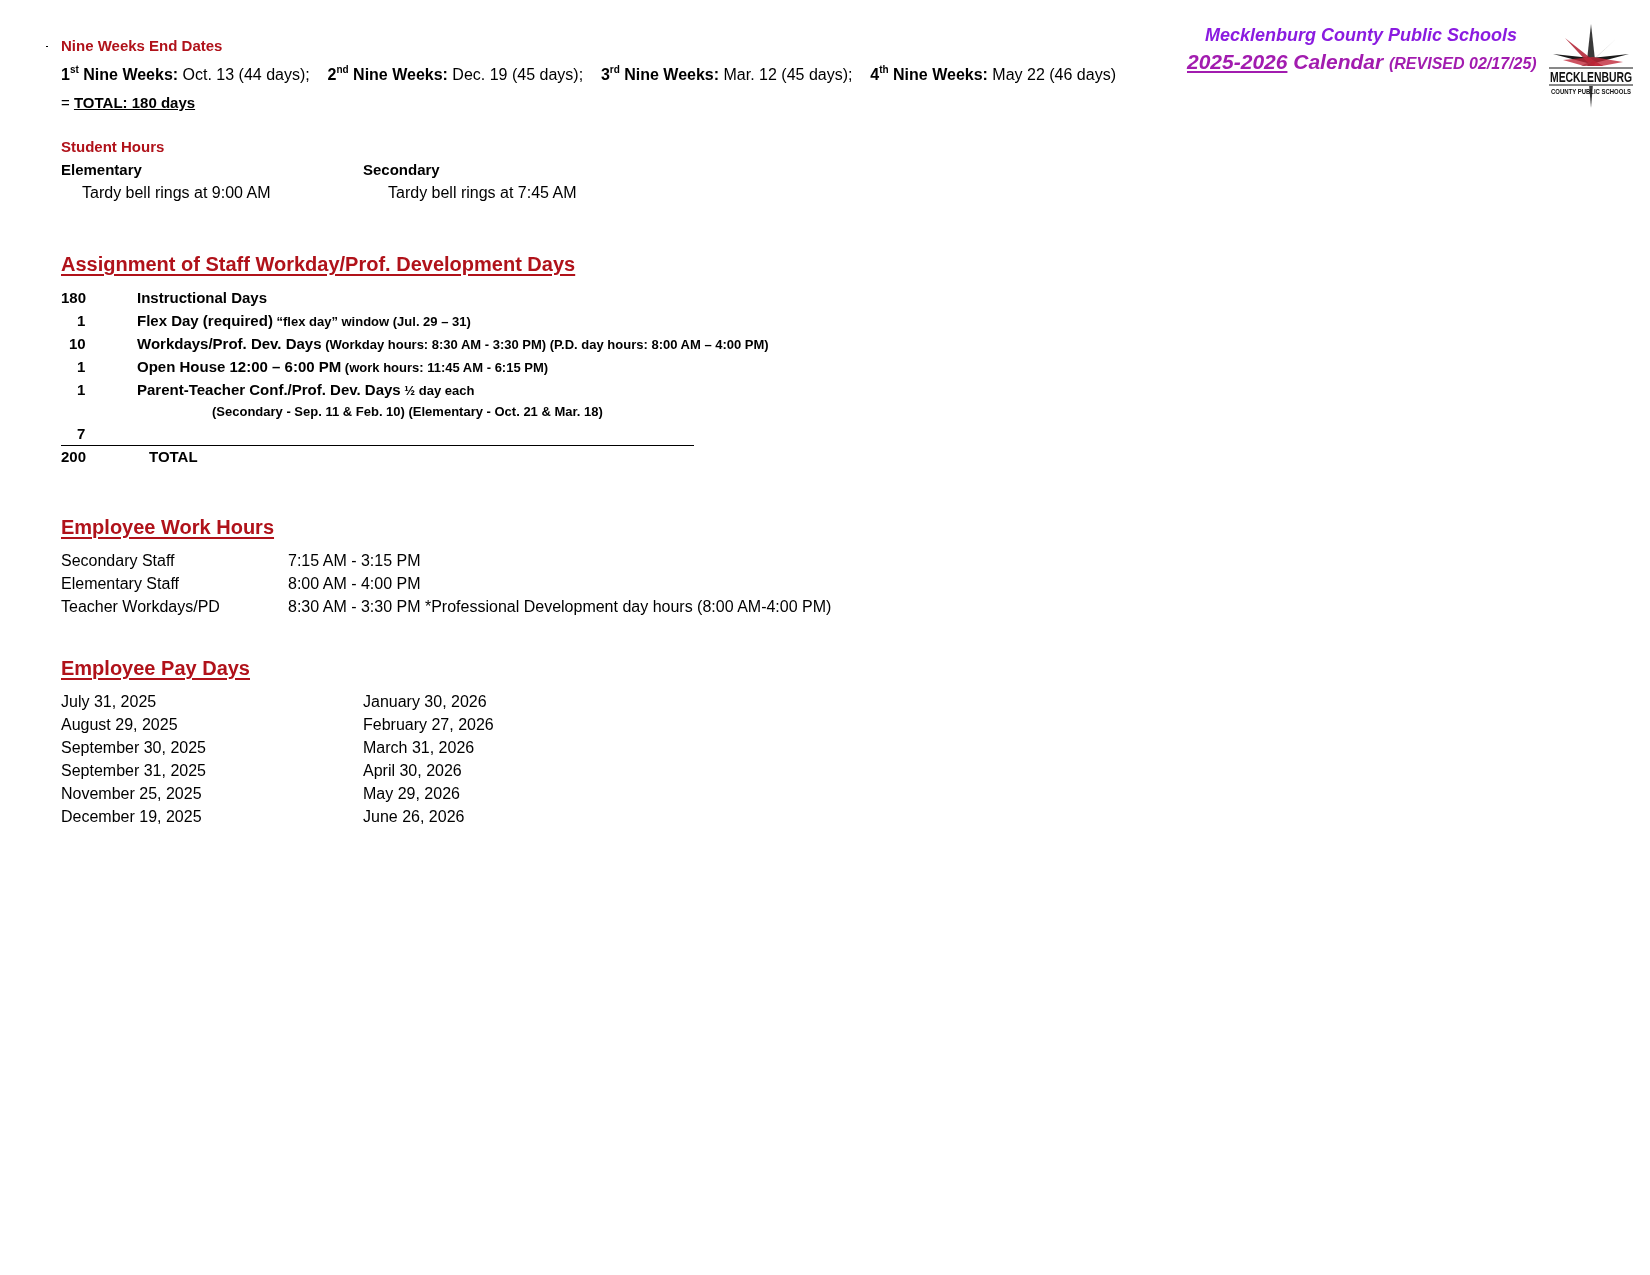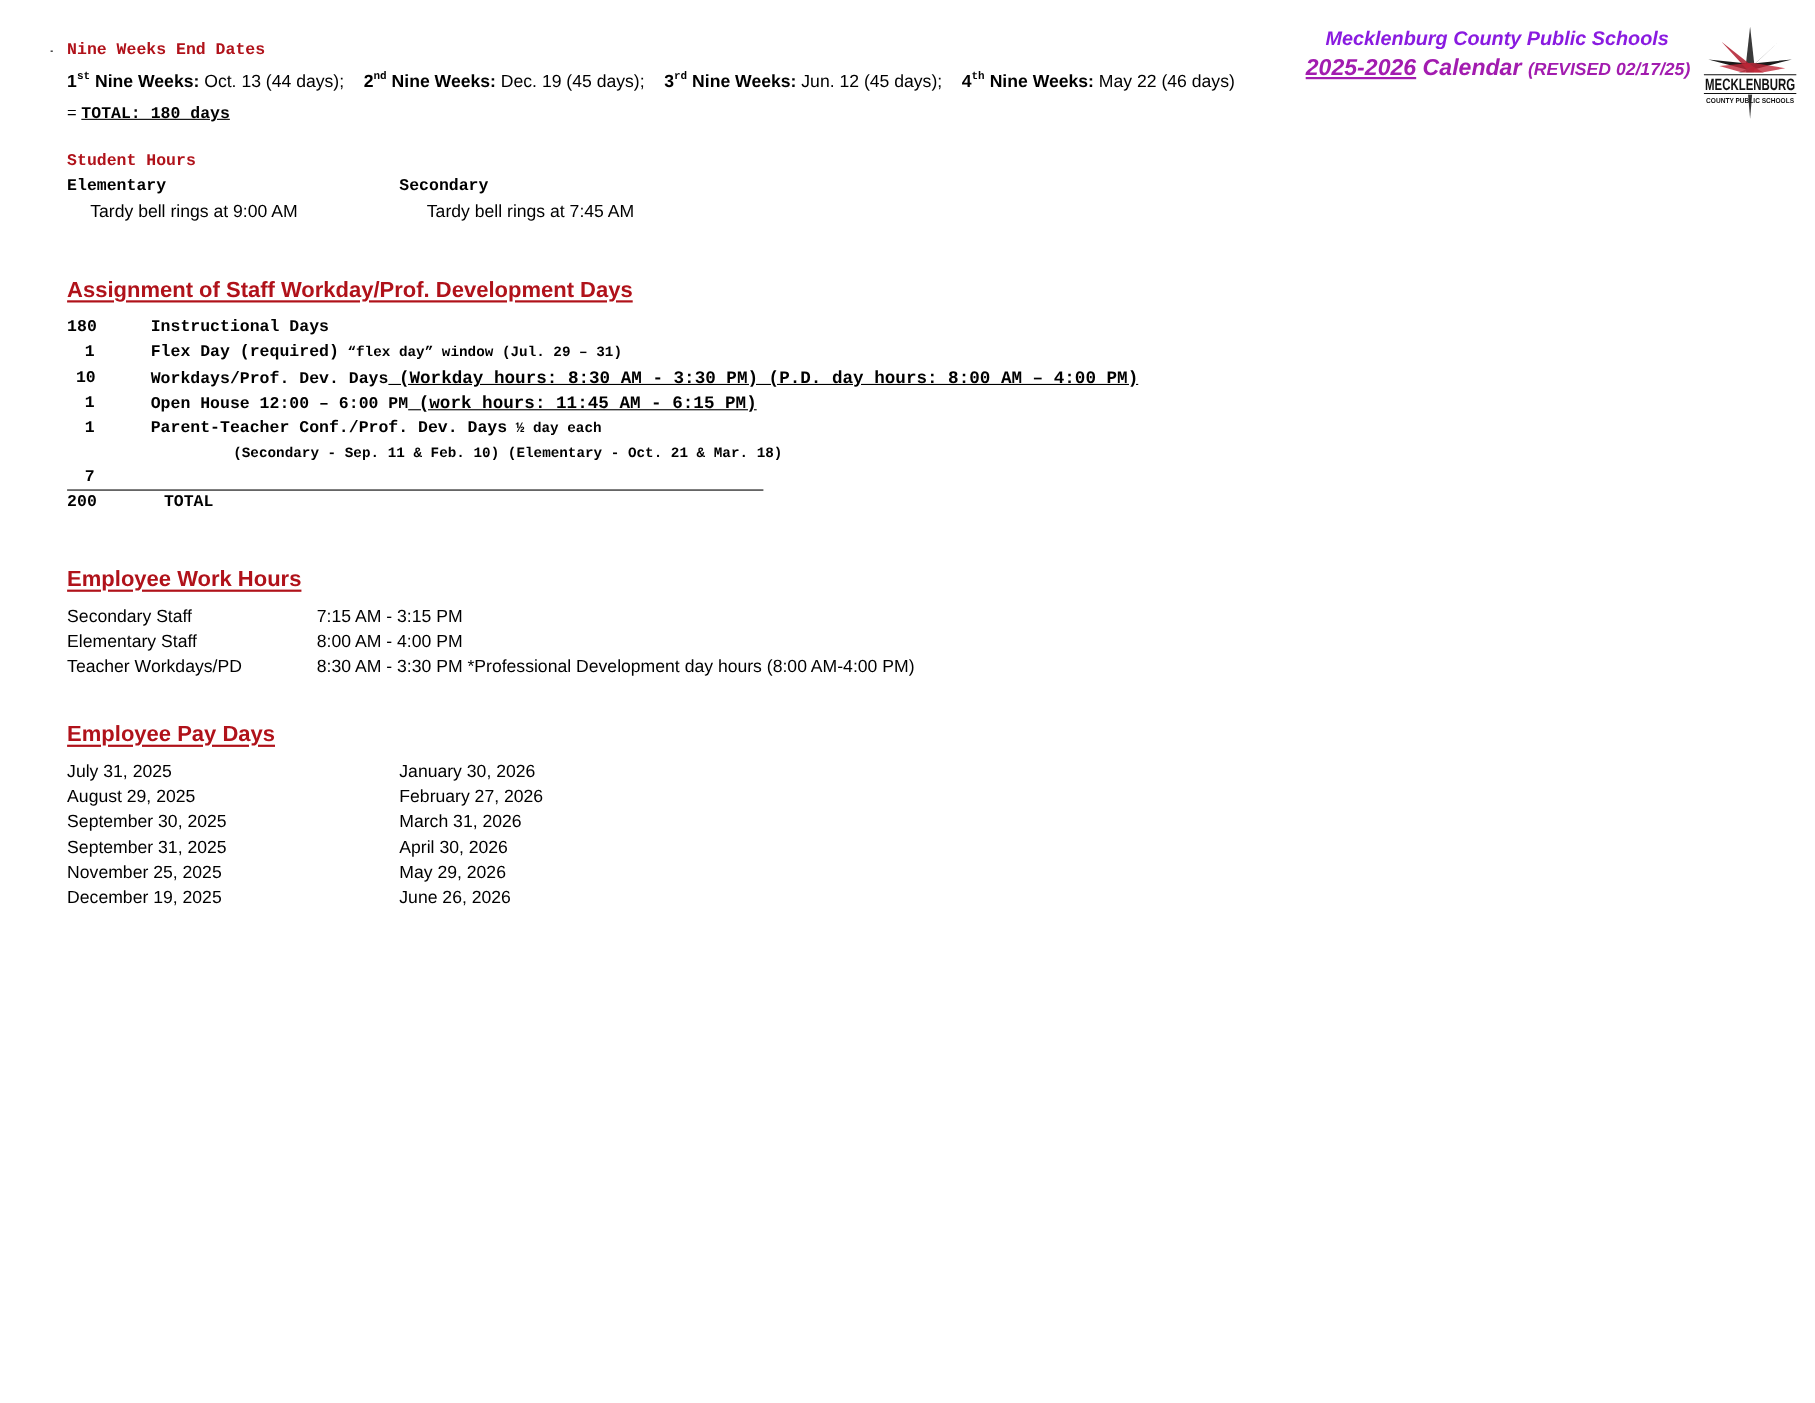--- a/index.html
+++ b/index.html
@@ -1,24 +1,24 @@
 <!DOCTYPE html>
 <html><head>
 <meta charset="utf-8">
 <style>
   html, body { margin:0; padding:0; background:#ffffff; }
   body { width:1650px; height:1275px; position:relative; overflow:hidden;
          font-family:"Liberation Sans", "DejaVu Sans", sans-serif; color:#000; }
   .abs { position:absolute; white-space:nowrap; }
   .red { color:#b0121a; }
-  .b { font-weight:bold;font-family:Liberation Mono, monospace; }
+  .b { font-weight:bold; }
   .u { text-decoration:underline; }
   .f16 { font-size:16px; }
   .f15 { font-size:15px; }
-  .f14 { font-size:16px;text-decoration:underline; }
+  .f14 { font-size:13px; }
   .f13 { font-size:13px; }
   .h2 { font-size:20px; font-weight:bold; color:#b0121a; text-decoration:underline; text-decoration-thickness:1.5px; text-underline-offset:3px; }
   sup { font-size:10px; line-height:0; position:relative; top:-1px; }
   .dot { left:46px; top:46px; width:2px; height:1px; background:#000; }
   .hdr1 { color:#8a1be0; font-weight:bold; font-style:italic; font-size:18px; }
   .hdr2 { color:#a21caf; font-weight:bold; font-style:italic; font-size:21px; }
   .hdr2 .yr { text-decoration:underline; }
   .hdr2 .rev { font-size:16px; }
   .rowline { border-bottom:1.5px solid #000; }
   .logo { left:1543px; top:24px; width:96px; height:84px; }
@@ -44,21 +44,21 @@
     <line x1="6" y1="44" x2="90" y2="44" stroke="#111" stroke-width="1"></line>
     <line x1="6" y1="61" x2="90" y2="61" stroke="#111" stroke-width="1"></line>
     <text x="48" y="70" text-anchor="middle" font-family="Liberation Sans, sans-serif" font-weight="bold" font-size="6.5" fill="#111" textLength="80" lengthAdjust="spacingAndGlyphs">COUNTY PUBLIC SCHOOLS</text>
   </svg>
 </div>
 
 <div class="abs red b f15" style="left:61px; top:37px;">Nine Weeks End Dates</div>
 <div class="abs f16" style="left:61px; top:66px;">
   <span><b>1</b><sup class="b">st</sup><b> Nine Weeks:</b><span> Oct. 13 (44 days);</span></span>&nbsp;&nbsp;&nbsp;
   <span><b>2</b><sup class="b">nd</sup><b> Nine Weeks:</b><span> Dec. 19 (45 days);</span></span>&nbsp;&nbsp;&nbsp;
-  <span><b>3</b><sup class="b">rd</sup><b> Nine Weeks:</b><span> Jun. 12 (45 days);</span></span>&nbsp;&nbsp;&nbsp;
+  <span><b>3</b><sup class="b">rd</sup><b> Nine Weeks:</b><span> Mar. 12 (45 days);</span></span>&nbsp;&nbsp;&nbsp;
   <span><b>4</b><sup class="b">th</sup><b> Nine Weeks:</b><span> May 22 (46 days)</span></span>
 </div>
 <div class="abs f15" style="left:61px; top:94px;">
   <span>= </span><span class="b u">TOTAL: 180 days</span>
 </div>
 
 <div class="abs red b f15" style="left:61px; top:138px;">Student Hours</div>
 <div class="abs b f15" style="left:61px; top:161px;">Elementary</div>
 <div class="abs f16" style="left:82px; top:184px;">Tardy bell rings at 9:00 AM</div>
 <div class="abs b f15" style="left:363px; top:161px;">Secondary</div>

